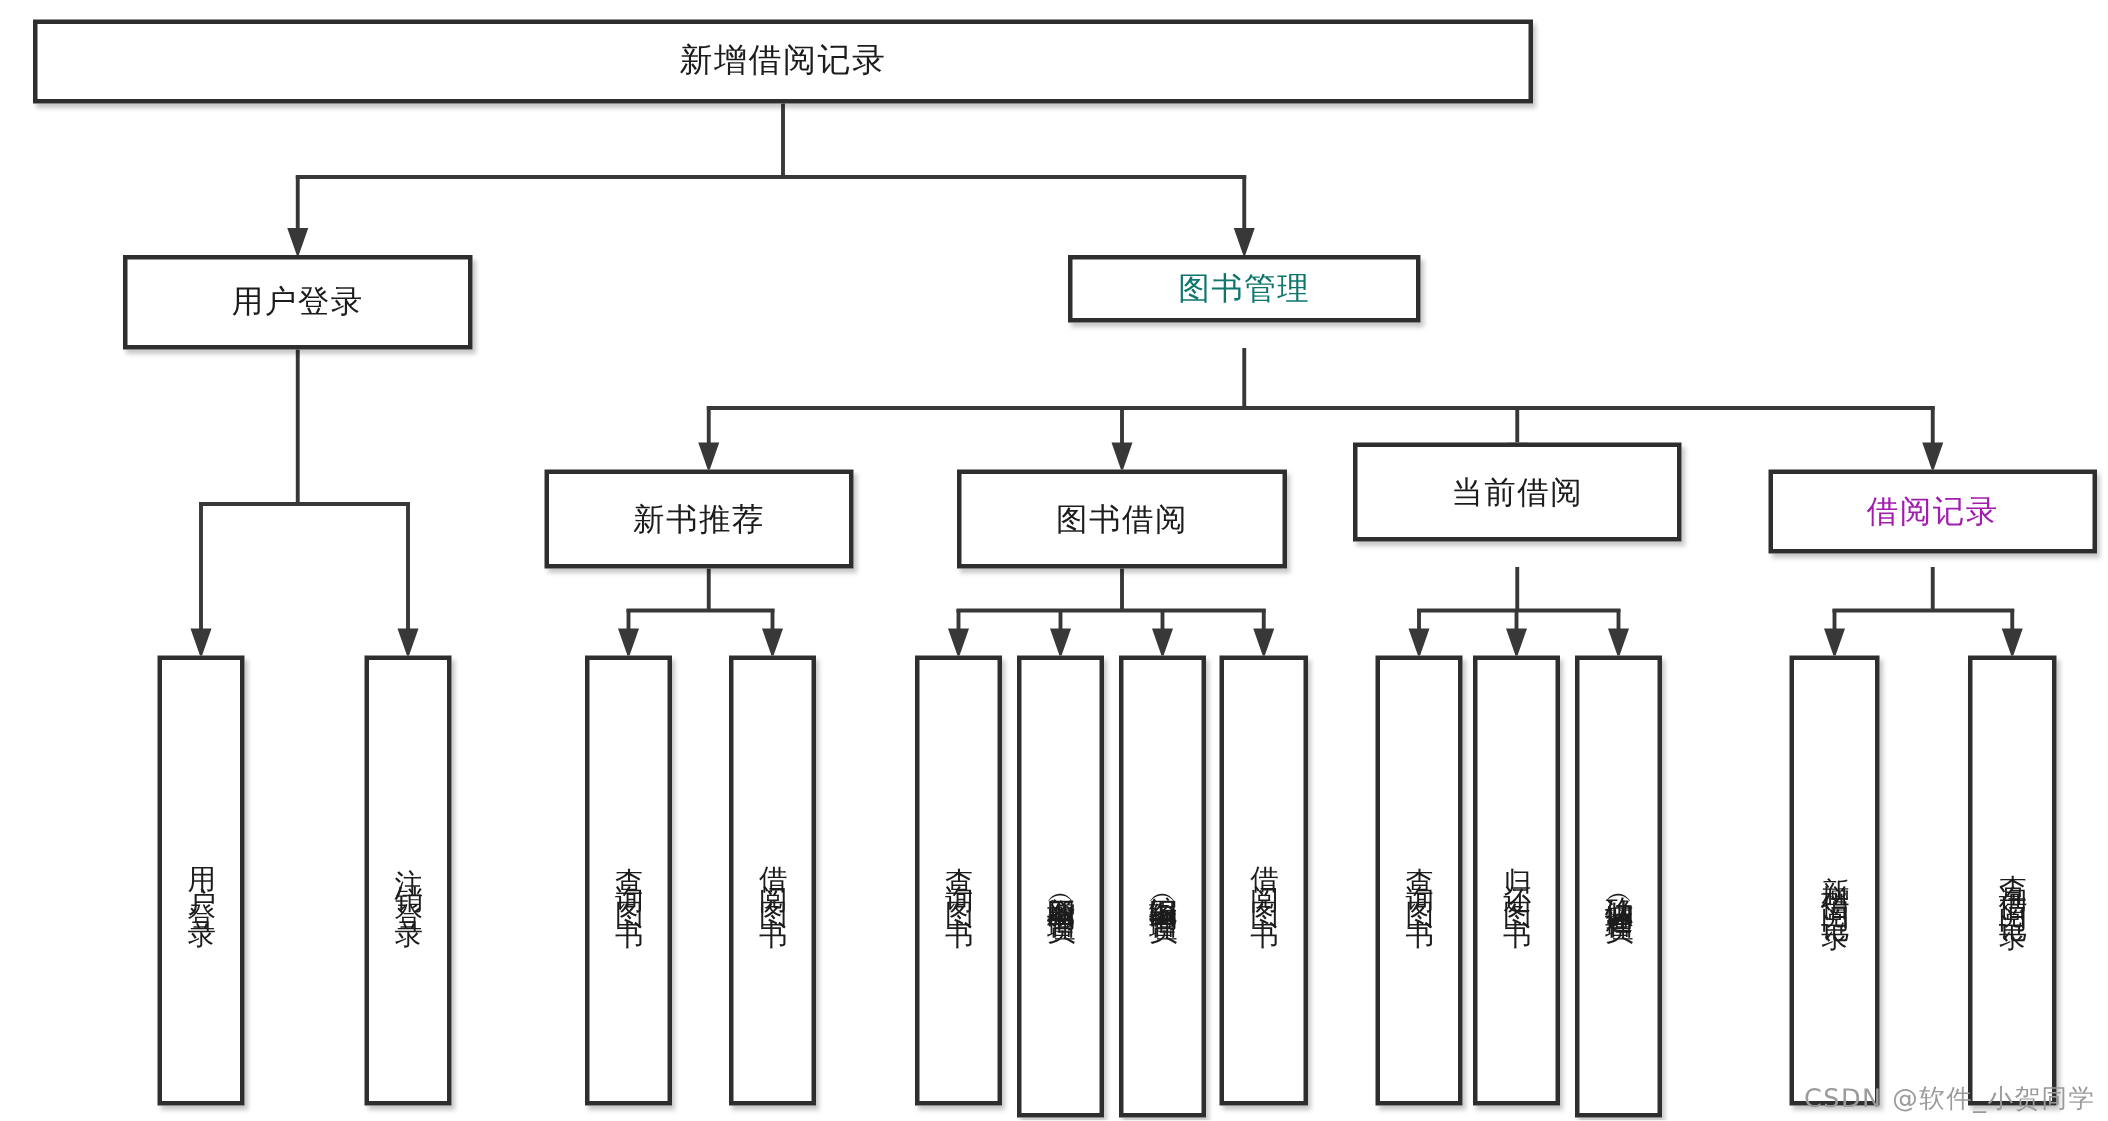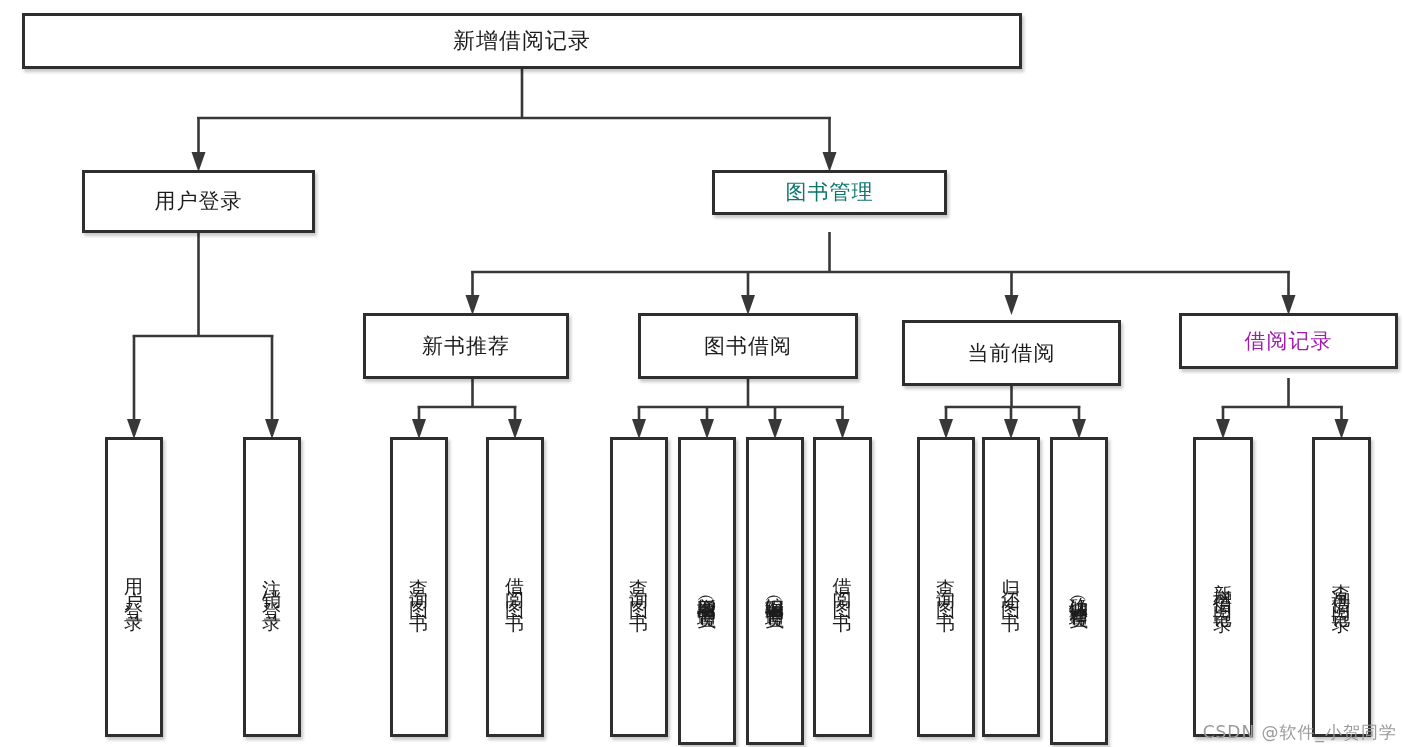--- a/index.html
+++ b/index.html
@@ -111,21 +111,21 @@
       <polygon points="1216,419 1230,419 1223,439" fill="#383838"></polygon>
       <line x1="1341.5" y1="406" x2="1341.5" y2="424" stroke="#383838" stroke-width="2.6"></line>
       <polygon points="1334.5,419 1348.5,419 1341.5,439" fill="#383838"></polygon>
     </svg>
   <div id="nodes">
       <div class="node horiz root-node" style="left: 22px; top: 13px; width: 1000px; height: 56px; border-color: rgb(46, 46, 46); color: rgb(28, 28, 28);">新增借阅记录</div>
       <div class="node horiz" style="left: 82px; top: 170px; width: 233px; height: 63px; border-color: rgb(46, 46, 46); color: rgb(28, 28, 28);">用户登录</div>
       <div class="node horiz" style="left: 712px; top: 170px; width: 235px; height: 45px; border-color: rgb(46, 46, 46); color: #0f766e;">图书管理</div>
       <div class="node horiz" style="left: 363px; top: 313px; width: 206px; height: 66px; border-color: rgb(46, 46, 46); color: rgb(28, 28, 28);">新书推荐</div>
       <div class="node horiz" style="left: 638px; top: 313px; width: 220px; height: 66px; border-color: rgb(46, 46, 46); color: rgb(28, 28, 28);">图书借阅</div>
-      <div class="node horiz" style="left: 902px; top: 320px; width: 219px; height: 66px; border-color: rgb(46, 46, 46); color: rgb(28, 28, 28);">当前借阅</div>
+      <div class="node horiz" style="left: 902px; top: 295px; width: 219px; height: 66px; border-color: rgb(46, 46, 46); color: rgb(28, 28, 28);">当前借阅</div>
       <div class="node horiz" style="left: 1179px; top: 313px; width: 219px; height: 56px; border-color: rgb(46, 46, 46); color: #a21caf;">借阅记录</div>
       <div class="node vert sp-wide" style="left: 105px; top: 437px; width: 58px; height: 300px; border-color: rgb(46, 46, 46); color: rgb(28, 28, 28);">用户登录</div>
       <div class="node vert sp-wide" style="left: 243px; top: 437px; width: 58px; height: 300px; border-color: rgb(46, 46, 46); color: rgb(28, 28, 28);">注销登录</div>
       <div class="node vert sp-wide" style="left: 390px; top: 437px; width: 58px; height: 300px; border-color: rgb(46, 46, 46); color: rgb(28, 28, 28);">查询图书</div>
       <div class="node vert sp-wide" style="left: 486px; top: 437px; width: 58px; height: 300px; border-color: rgb(46, 46, 46); color: rgb(28, 28, 28);">借阅图书</div>
       <div class="node vert sp-wide" style="left: 610px; top: 437px; width: 58px; height: 300px; border-color: rgb(46, 46, 46); color: rgb(28, 28, 28);">查询图书</div>
       <div class="node vert sp-tight" style="left: 678px; top: 437px; width: 58px; height: 308px; border-color: rgb(46, 46, 46); color: rgb(28, 28, 28);">新增图书（管理员）</div>
       <div class="node vert sp-tight" style="left: 746px; top: 437px; width: 58px; height: 308px; border-color: rgb(46, 46, 46); color: rgb(28, 28, 28);">编辑图书（管理员）</div>
       <div class="node vert sp-wide" style="left: 813px; top: 437px; width: 59px; height: 300px; border-color: rgb(46, 46, 46); color: rgb(28, 28, 28);">借阅图书</div>
       <div class="node vert sp-wide" style="left: 917px; top: 437px; width: 58px; height: 300px; border-color: rgb(46, 46, 46); color: rgb(28, 28, 28);">查询图书</div>

